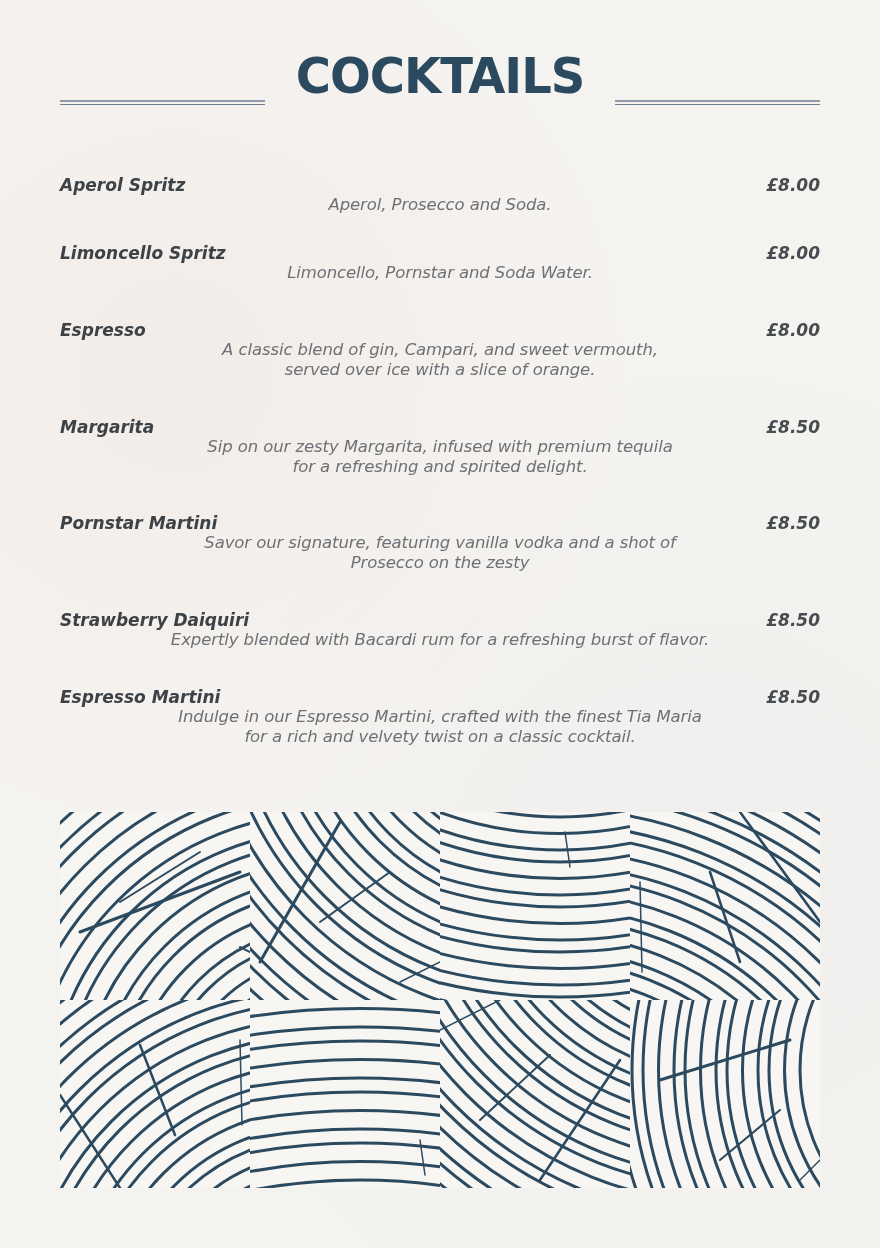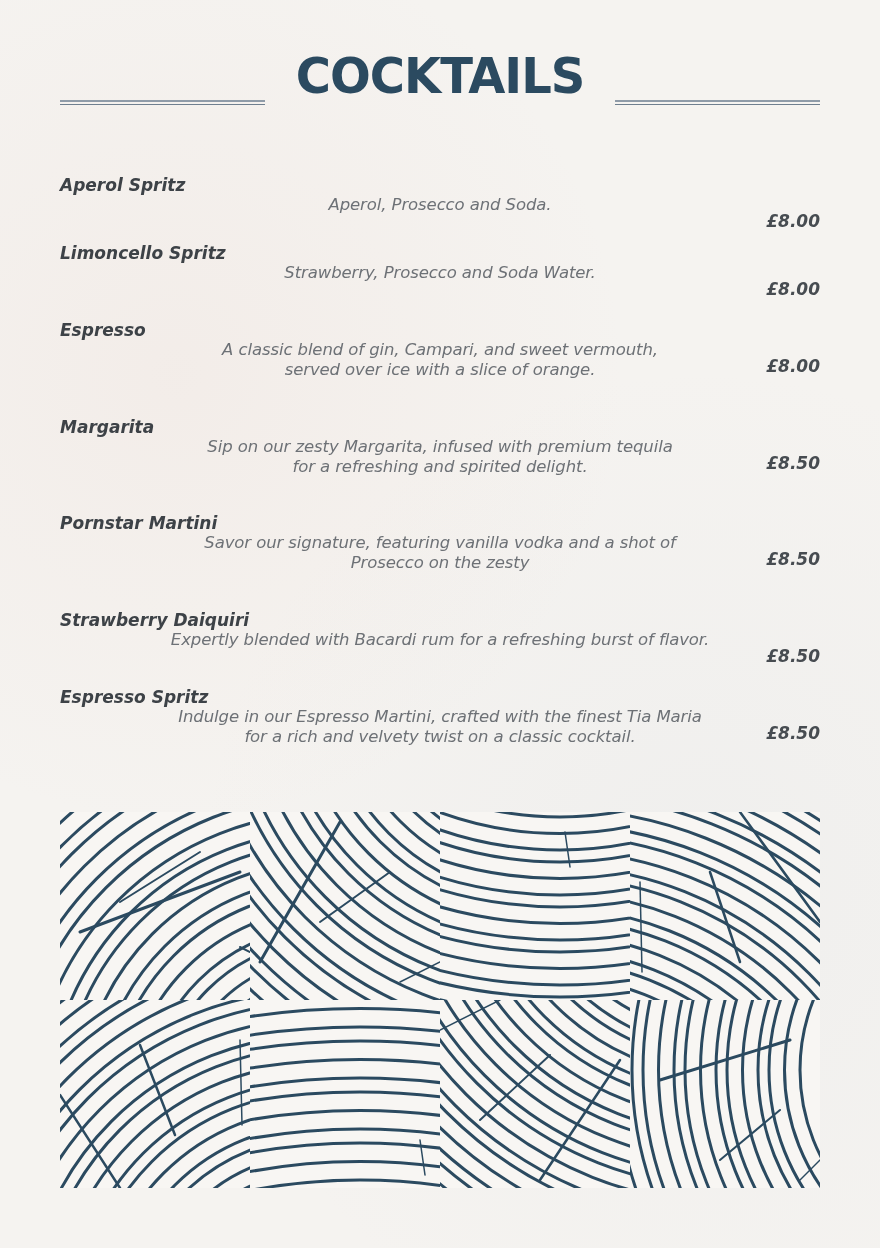--- a/index.html
+++ b/index.html
@@ -34,21 +34,21 @@
     font-family: "DejaVu Sans", sans-serif; font-weight: bold; font-size: 17px;
     color: #3d4247; line-height: 20px; letter-spacing: 0;
   }
   .item-desc {
     font-family: "DejaVu Sans", sans-serif; font-size: 16.5px; color: #6d7176;
     line-height: 19.5px; white-space: pre-line; font-weight: 300; letter-spacing: -0.1px; text-align: center;
   }
   .item-price {
     position: absolute; right: 0; top: 0;
     font-family: "DejaVu Sans", sans-serif; font-weight: bold; font-size: 17px;
-    color: #474c51; line-height: 20px; margin-top: 36px;
+    color: #474c51; line-height: 20px;
   }
   .pattern { position: absolute; left: 60px; top: 812px; width: 760px; height: 376px; }
   .tile { position: absolute; width: 190px; height: 188px; background: #f8f6f3; }
   .tile svg { display: block; }
 </style>
 </head>
 <body>
 
 <div class="header">
   <div class="rule"></div>
@@ -57,21 +57,21 @@
 </div>
 
 <div class="menu">
   <div class="item" style="top:0px">
     <div class="item-name">Aperol Spritz</div>
     <div class="item-desc">Aperol, Prosecco and Soda.</div>
     <div class="item-price">£8.00</div>
   </div>
   <div class="item" style="top:68px">
     <div class="item-name">Limoncello Spritz</div>
-    <div class="item-desc">Strawberry, Prosecco and Soda Water.</div>
+    <div class="item-desc">Limoncello, Pornstar and Soda Water.</div>
     <div class="item-price">£8.00</div>
   </div>
   <div class="item" style="top:145px">
     <div class="item-name">Espresso</div>
     <div class="item-desc">A classic blend of gin, Campari, and sweet vermouth,
 served over ice with a slice of orange.</div>
     <div class="item-price">£8.00</div>
   </div>
   <div class="item" style="top:242px">
     <div class="item-name">Margarita</div>
@@ -84,21 +84,21 @@
     <div class="item-desc">Savor our signature, featuring vanilla vodka and a shot of
 Prosecco on the zesty</div>
     <div class="item-price">£8.50</div>
   </div>
   <div class="item" style="top:435px">
     <div class="item-name">Strawberry Daiquiri</div>
     <div class="item-desc">Expertly blended with Bacardi rum for a refreshing burst of flavor.</div>
     <div class="item-price">£8.50</div>
   </div>
   <div class="item" style="top:512px">
-    <div class="item-name">Espresso Spritz</div>
+    <div class="item-name">Espresso Martini</div>
     <div class="item-desc">Indulge in our Espresso Martini, crafted with the finest Tia Maria
 for a rich and velvety twist on a classic cocktail.</div>
     <div class="item-price">£8.50</div>
   </div>
 </div>
 
 <div class="pattern" id="pattern">
     <div class="tile" style="left: 0px; top: 0px;">
       <svg width="190" height="188" viewBox="0 0 190 188">
         <circle cx="270" cy="300" r="90" fill="none" stroke="#2b4a60" stroke-width="3"></circle>

